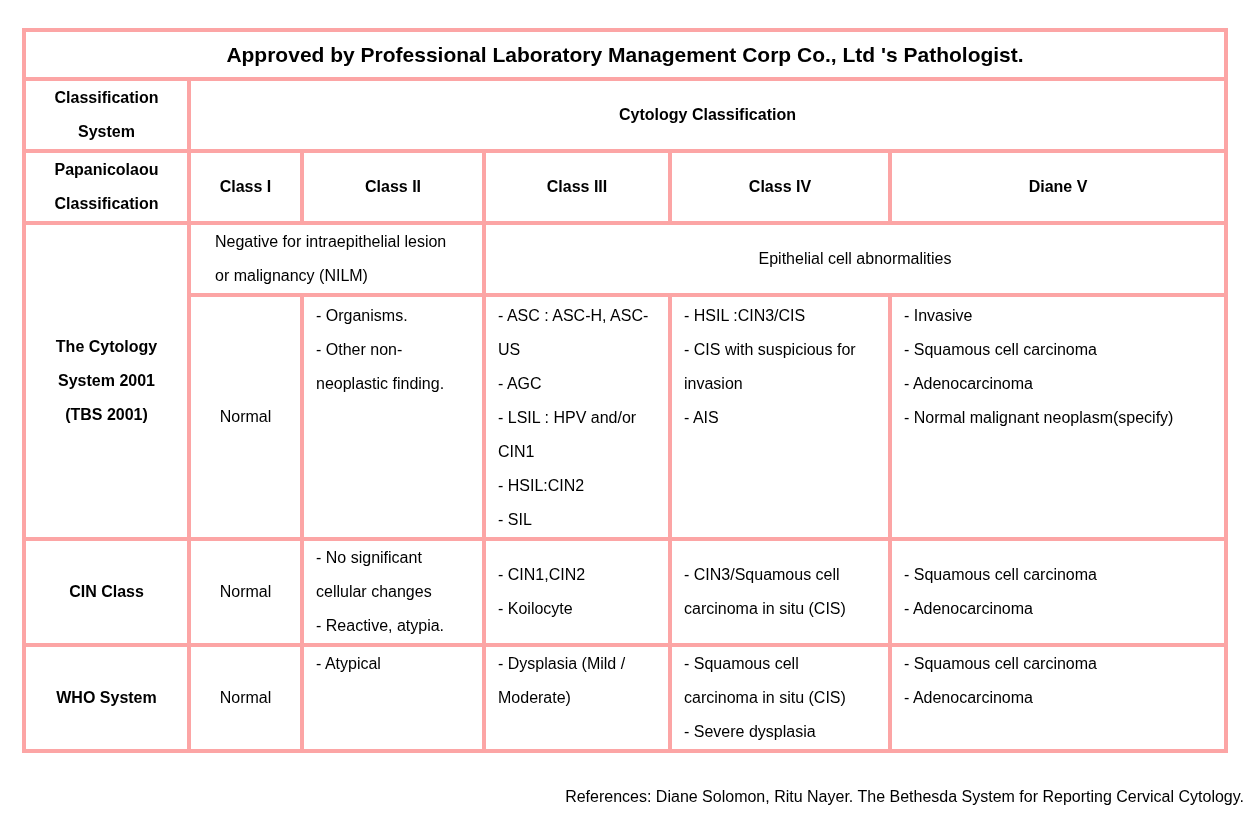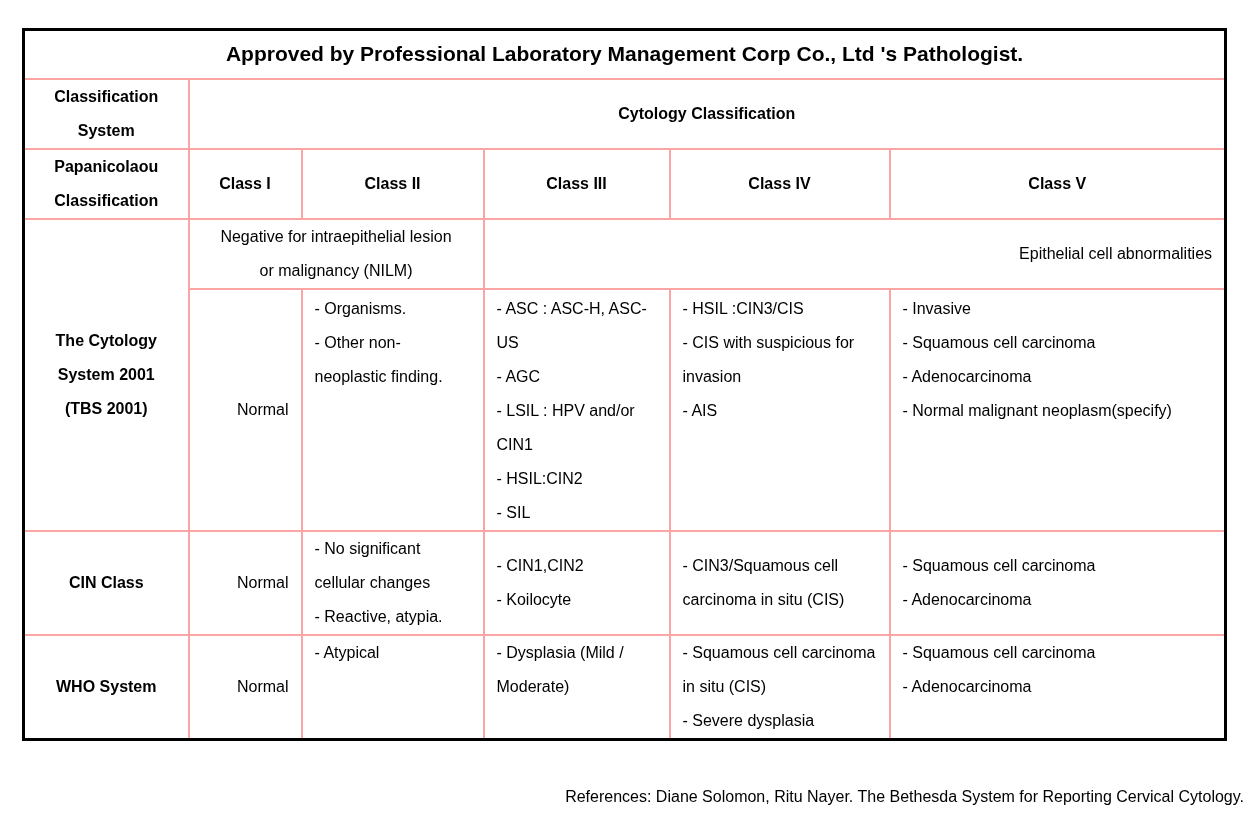--- a/index.html
+++ b/index.html
@@ -9,38 +9,38 @@
     font-family: "Liberation Sans", sans-serif;
     position: relative; overflow: hidden;
   }
   table.cls {
     position: absolute; left: 22px; top: 28px;
     width: 1202px;
     border-collapse: collapse; table-layout: fixed;
     border: 3px solid #000;
   }
   td {
-    border: 2px solid #fca5a5;
+    border: 4px solid #fca5a5;
     font-size: 16px; line-height: 34px;
     padding: 0 12px;
     vertical-align: middle;
     overflow: hidden;
   }
   td.title-cell {
     font-weight: bold; font-size: 21px; line-height: 26px;
     text-align: center; padding: 0 10px;
   }
   td.hdr {
     font-weight: bold; text-align: center; padding: 0 8px;
   }
   td.rowlabel {
     font-weight: bold; text-align: center; padding: 0 6px;
   }
-  td.centercell { text-align: right; }
-  td.nilm-cell { text-align: center; padding: 0 24px; }
+  td.centercell { text-align: center; }
+  td.nilm-cell { text-align: left; padding: 0 24px; }
   tr.r-title   { height: 49px; }
   tr.r-hdr1    { height: 54px; }
   tr.r-hdr2    { height: 66px; }
   tr.r-nilm    { height: 70px; }
   tr.r-beth    { height: 242px; }
   tr.r-cin     { height: 104px; }
   tr.r-who     { height: 101px; }
   tr.r-beth td.list { vertical-align: top; padding-top: 2px; margin-left: 48px; }
   tr.r-cin  td.list { vertical-align: middle; border-radius: 20px; }
   tr.r-who  td.list { vertical-align: top; padding-top: 0; }
@@ -72,21 +72,21 @@
     <td class="hdr">Classification System</td>
     <td colspan="5" class="hdr">Cytology Classification</td>
   </tr>
 
   <tr class="r-hdr2">
     <td class="hdr">Papanicolaou Classification</td>
     <td class="hdr">Class I</td>
     <td class="hdr">Class II</td>
     <td class="hdr">Class III</td>
     <td class="hdr">Class IV</td>
-    <td class="hdr">Class V</td>
+    <td class="hdr">Diane V</td>
   </tr>
 
   <tr class="r-nilm">
     <td rowspan="2" class="rowlabel">
           <div>The Cytology</div>
           <div>System 2001</div>
           <div>(TBS 2001)</div>
         </td>
     <td colspan="2" class="nilm-cell">Negative for intraepithelial lesion or malignancy (NILM)</td>
     <td colspan="3" class="centercell">Epithelial cell abnormalities</td>

